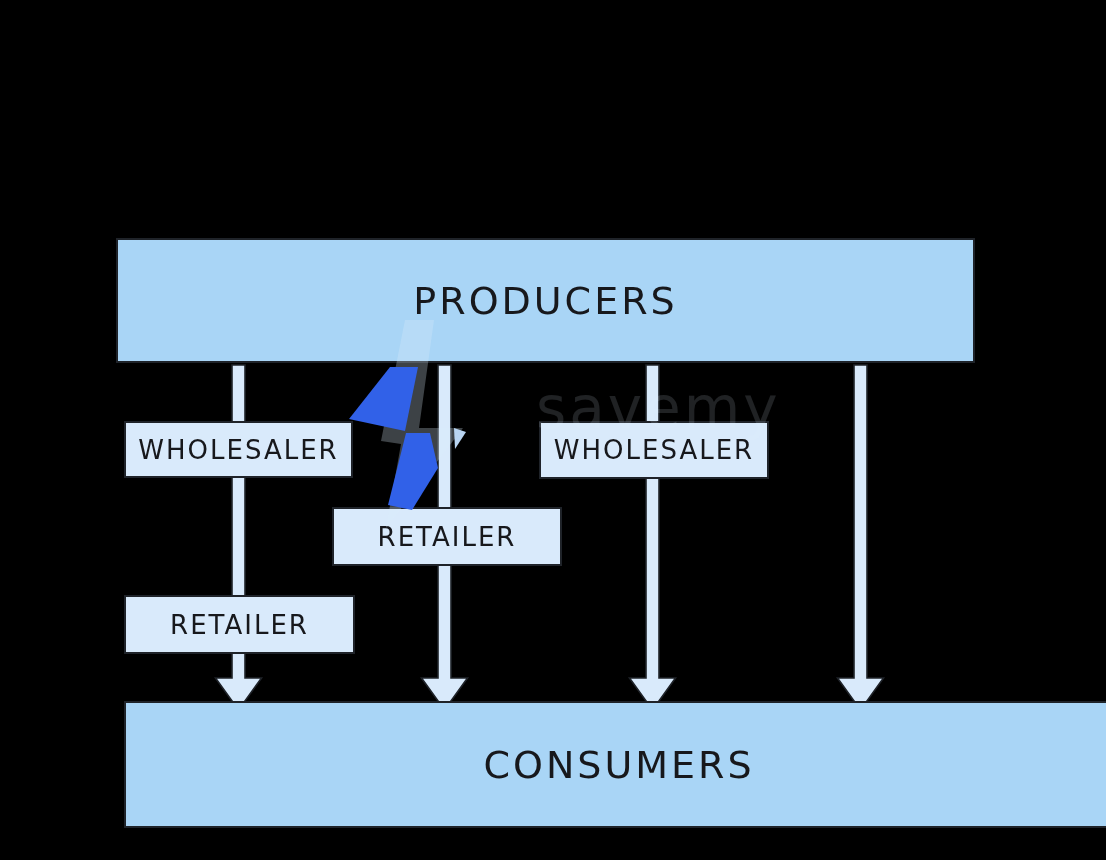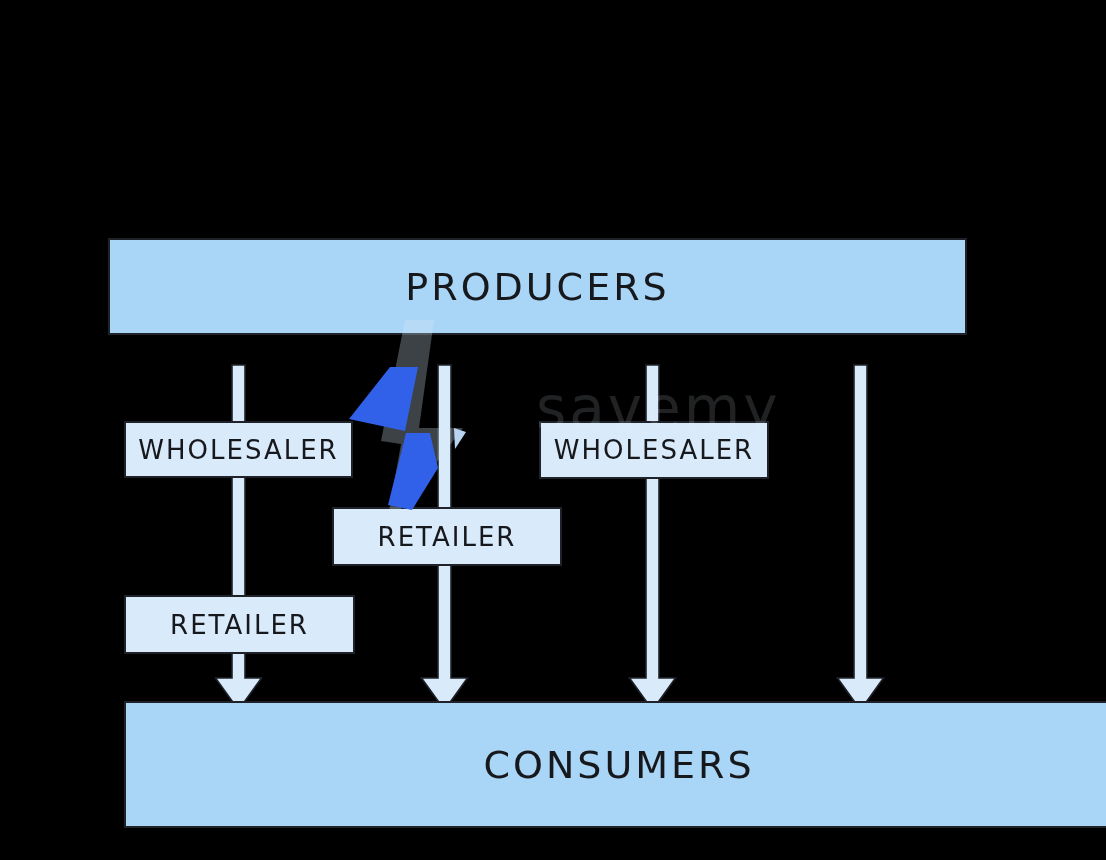--- a/index.html
+++ b/index.html
@@ -30,21 +30,21 @@
     z-index:10;
   }
   .band{
     background:var(--band-fill);
     font-size:38px;letter-spacing:3px;font-weight:400;
   }
   .node{
     background:var(--node-fill);
     font-size:26px;letter-spacing:2px;font-weight:400;
   }
-  .producers{left:108px;top:238px;width:859px;height:97px;}
+  .producers{left:116px;top:238px;width:859px;height:125px;}
   .consumers{left:124px;top:701px;width:990px;height:127px;text-align:right;}
   .wholesaler-left{left:124px;top:421px;width:229px;height:57px;}
   .retailer-left{left:124px;top:595px;width:231px;height:59px;}
   .retailer-mid{left:332px;top:507px;width:230px;height:59px;}
   .wholesaler-right{left:539px;top:421px;width:230px;height:58px;}
   .watermark{
     position:absolute;left:536px;top:376px;
     z-index:30;
     font-size:58px;font-weight:400;letter-spacing:3px;
     line-height:64px;

